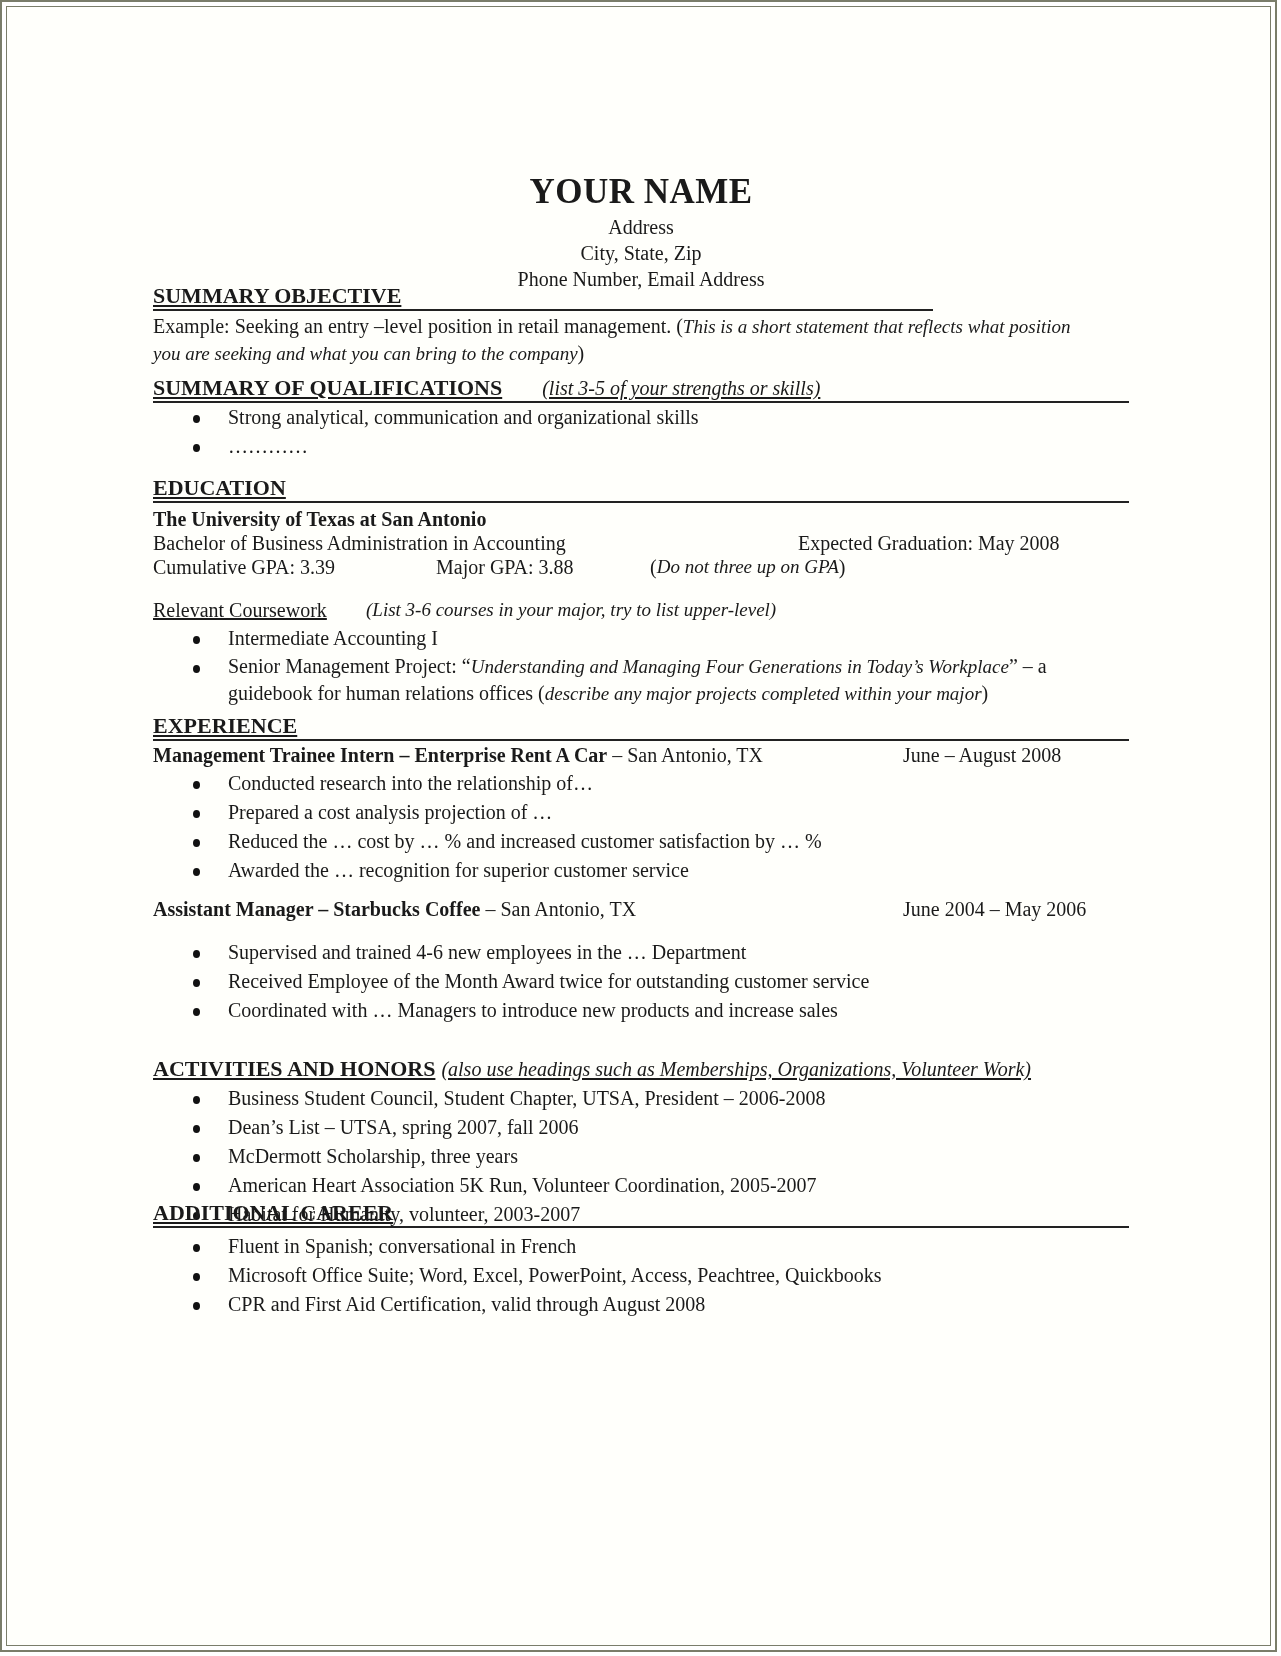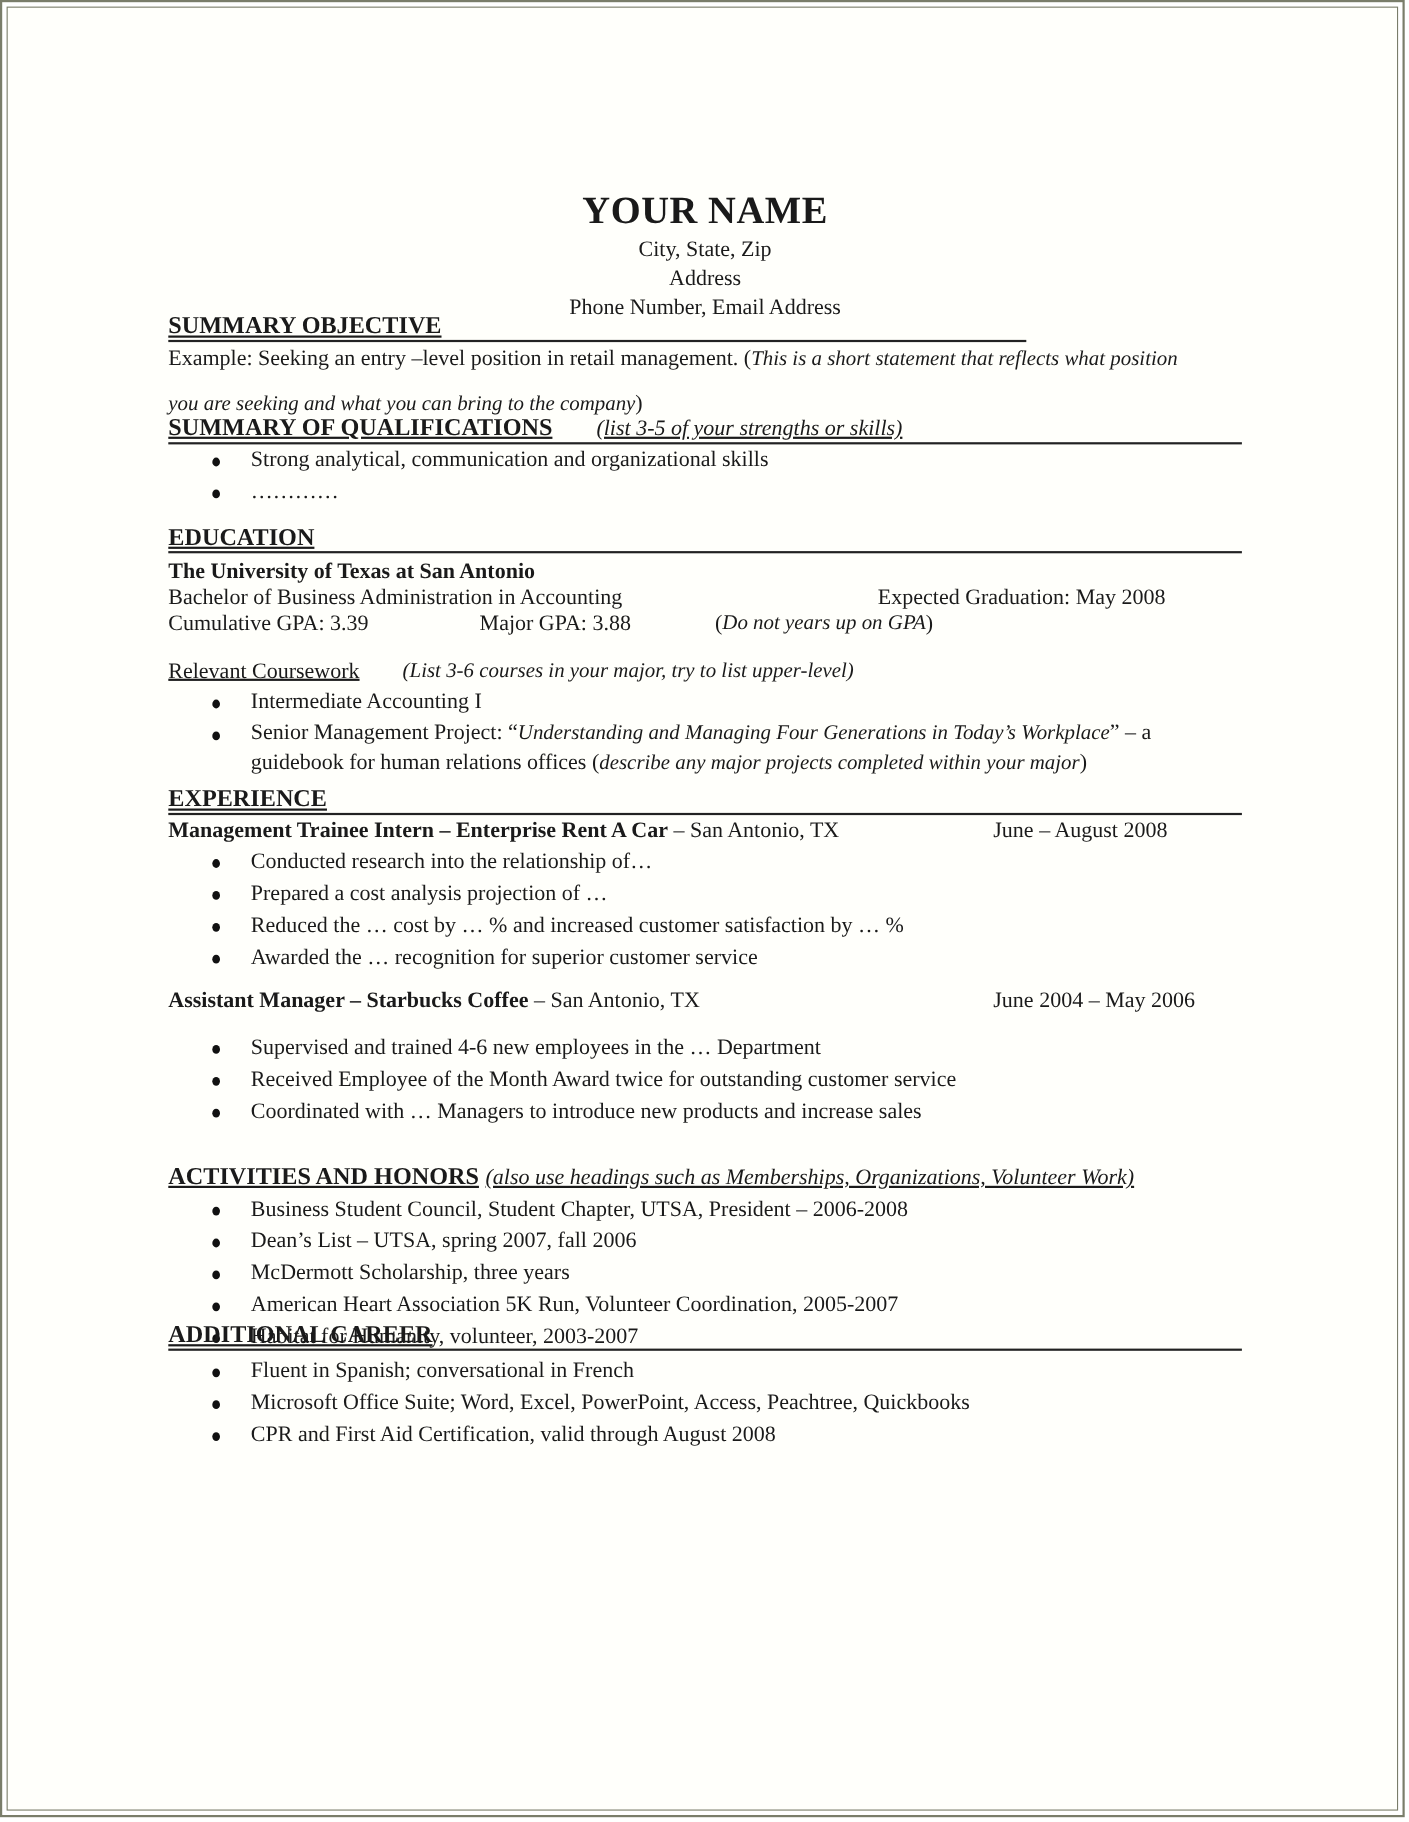--- a/index.html
+++ b/index.html
@@ -20,21 +20,21 @@
     .name { font-size: 35px; font-weight: bold; letter-spacing: 0.5px; line-height: 44px; margin-top: 20px; }
     .addr { font-size: 20px; line-height: 26px; }
 
     .sec { position: absolute; left: 0; width: 976px; }
     .sec-head {
       font-size: 22px; font-weight: bold; text-decoration: underline; line-height: 26px;
       border-bottom: 2px solid #222; padding-bottom: 0; white-space: nowrap;
     }
     .sec-head .note { font-weight: normal; font-style: italic; font-size: 20px; margin-left: 40px; }
     .sec-head .note2 { font-weight: normal; font-style: italic; font-size: 20px; margin-left: 6px; }
-    .line { font-size: 20px; line-height: 26px; margin-top: 14px; }
+    .line { font-size: 20px; line-height: 26px; }
     .it { font-style: italic; font-size: 19px; }
     .b { font-weight: bold; }
     ul { margin: 0; padding: 0; list-style: none; }
     li { position: relative; padding-left: 75px; font-size: 20px; line-height: 29px; }
     li::before {
       content: ""; position: absolute; left: 40px; top: 12px; width: 7px; height: 8px;
       border-radius: 50%; background: #111;
     }
     .row { display: flex; font-size: 20px; line-height: 24px; white-space: nowrap; }
     .u { text-decoration: underline; }
@@ -43,22 +43,22 @@
 <body>
 
 <div class="frame">
   <div class="frame-inner"></div>
 </div>
 
 <div class="page">
 
   <div class="header">
     <div class="name">YOUR NAME</div>
+    <div class="addr">Address</div>
     <div class="addr">City, State, Zip</div>
-    <div class="addr">Address</div>
     <div class="addr">Phone Number, Email Address</div>
   </div>
 
   <div class="sec" style="top:283px;">
     <div class="sec-head" style="width:780px;">SUMMARY OBJECTIVE</div>
     <div class="line" style="margin-top:2px; white-space:nowrap;">
       <span>Example: Seeking an entry –level position in retail management. (</span><span class="it">This is a short statement that reflects what position</span>
     </div>
     <div class="line">
       <span class="it">you are seeking and what you can bring to the company</span><span>)</span>
@@ -81,21 +81,21 @@
         <span>The University of Texas at San Antonio</span>
       </div>
     <div class="row">
       <span style="width:645px;">Bachelor of Business Administration in Accounting</span>
       <span>Expected Graduation: May 2008</span>
     </div>
     <div class="row">
       <span style="width:283px;">Cumulative GPA: 3.39</span>
       <span style="width:214px;">Major GPA: 3.88</span>
       <span>(</span>
-        <span class="it">Do not years up on GPA</span>
+        <span class="it">Do not three up on GPA</span>
         <span>)</span>
     </div>
     <div class="row" style="margin-top:19px;">
       <span class="u" style="width:213px;">Relevant Coursework</span>
       <span class="it">(List 3-6 courses in your major, try to list upper-level)</span>
     </div>
     <ul style="margin-top:2px;">
       <li>Intermediate Accounting I</li>
       <li style="line-height:26px;">
         <span>Senior Management Project: “</span><span class="it">Understanding and Managing Four Generations in Today’s Workplace</span><span>” – a</span><br>

